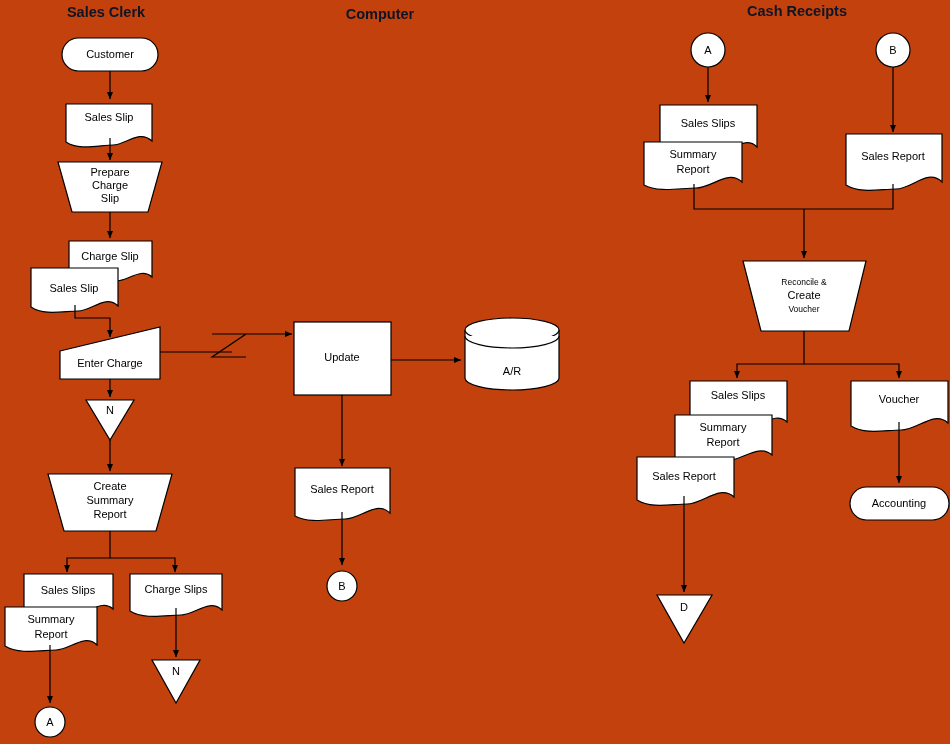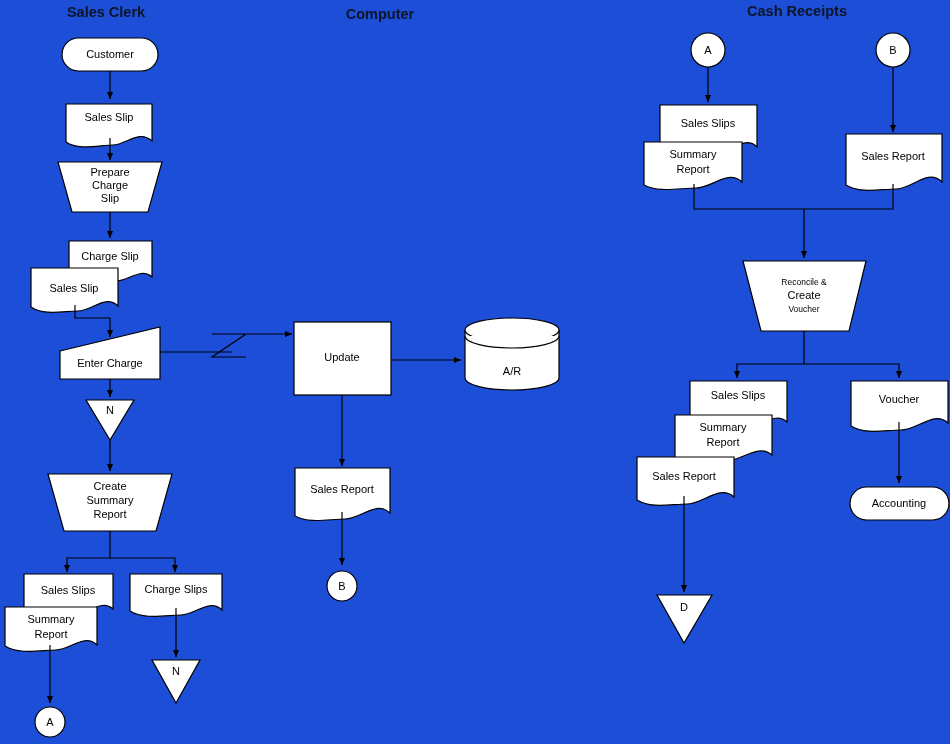--- a/index.html
+++ b/index.html
@@ -1,17 +1,17 @@
 <!DOCTYPE html>
 <html><head>
 <meta charset="utf-8">
 <style>
   html,body{margin:0;padding:0;background:#ffffff;}
   body{font-family:"Liberation Sans",sans-serif;}
-  #stage{position:relative;width:950px;height:744px;background:#1d4ed8;overflow:hidden;}
+  #stage{position:relative;width:950px;height:744px;background:#c2410c;overflow:hidden;}
   svg{display:block;}
   .shape{fill:#ffffff;stroke:#000000;stroke-width:1.2;}
   .conn{stroke:#000000;stroke-width:1.2;fill:none;}
   .lbl{font-family:"Liberation Sans",sans-serif;font-size:11px;fill:#000000;text-anchor:middle;dominant-baseline:middle;}
   .lbl-sm{font-family:"Liberation Sans",sans-serif;font-size:8.5px;fill:#000000;text-anchor:middle;dominant-baseline:middle;}
   .hdr{font-family:"Liberation Sans",sans-serif;font-size:14.5px;font-weight:bold;fill:#0d1526;text-anchor:middle;dominant-baseline:middle;}
 </style>
 </head>
 <body>
 

